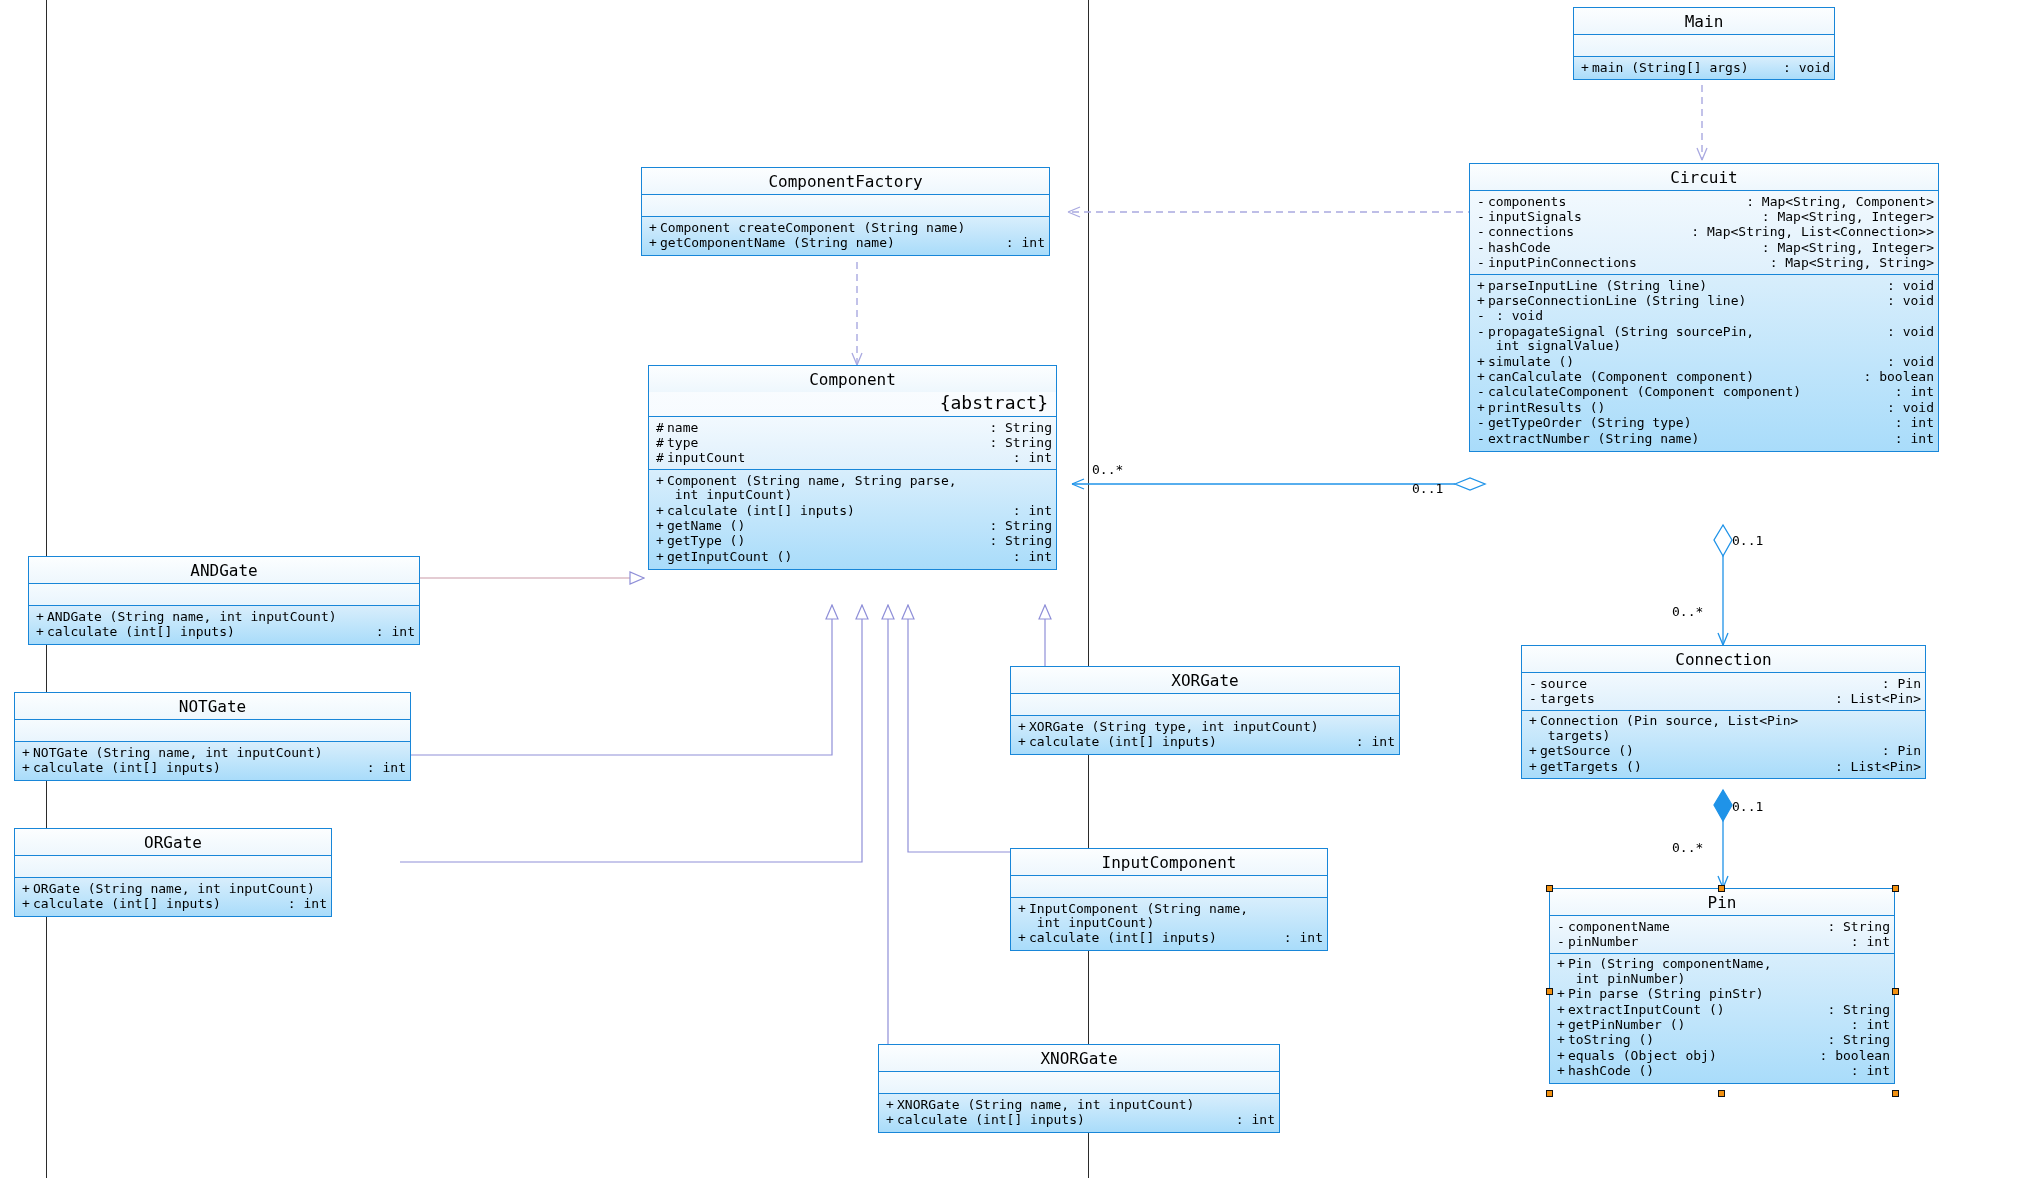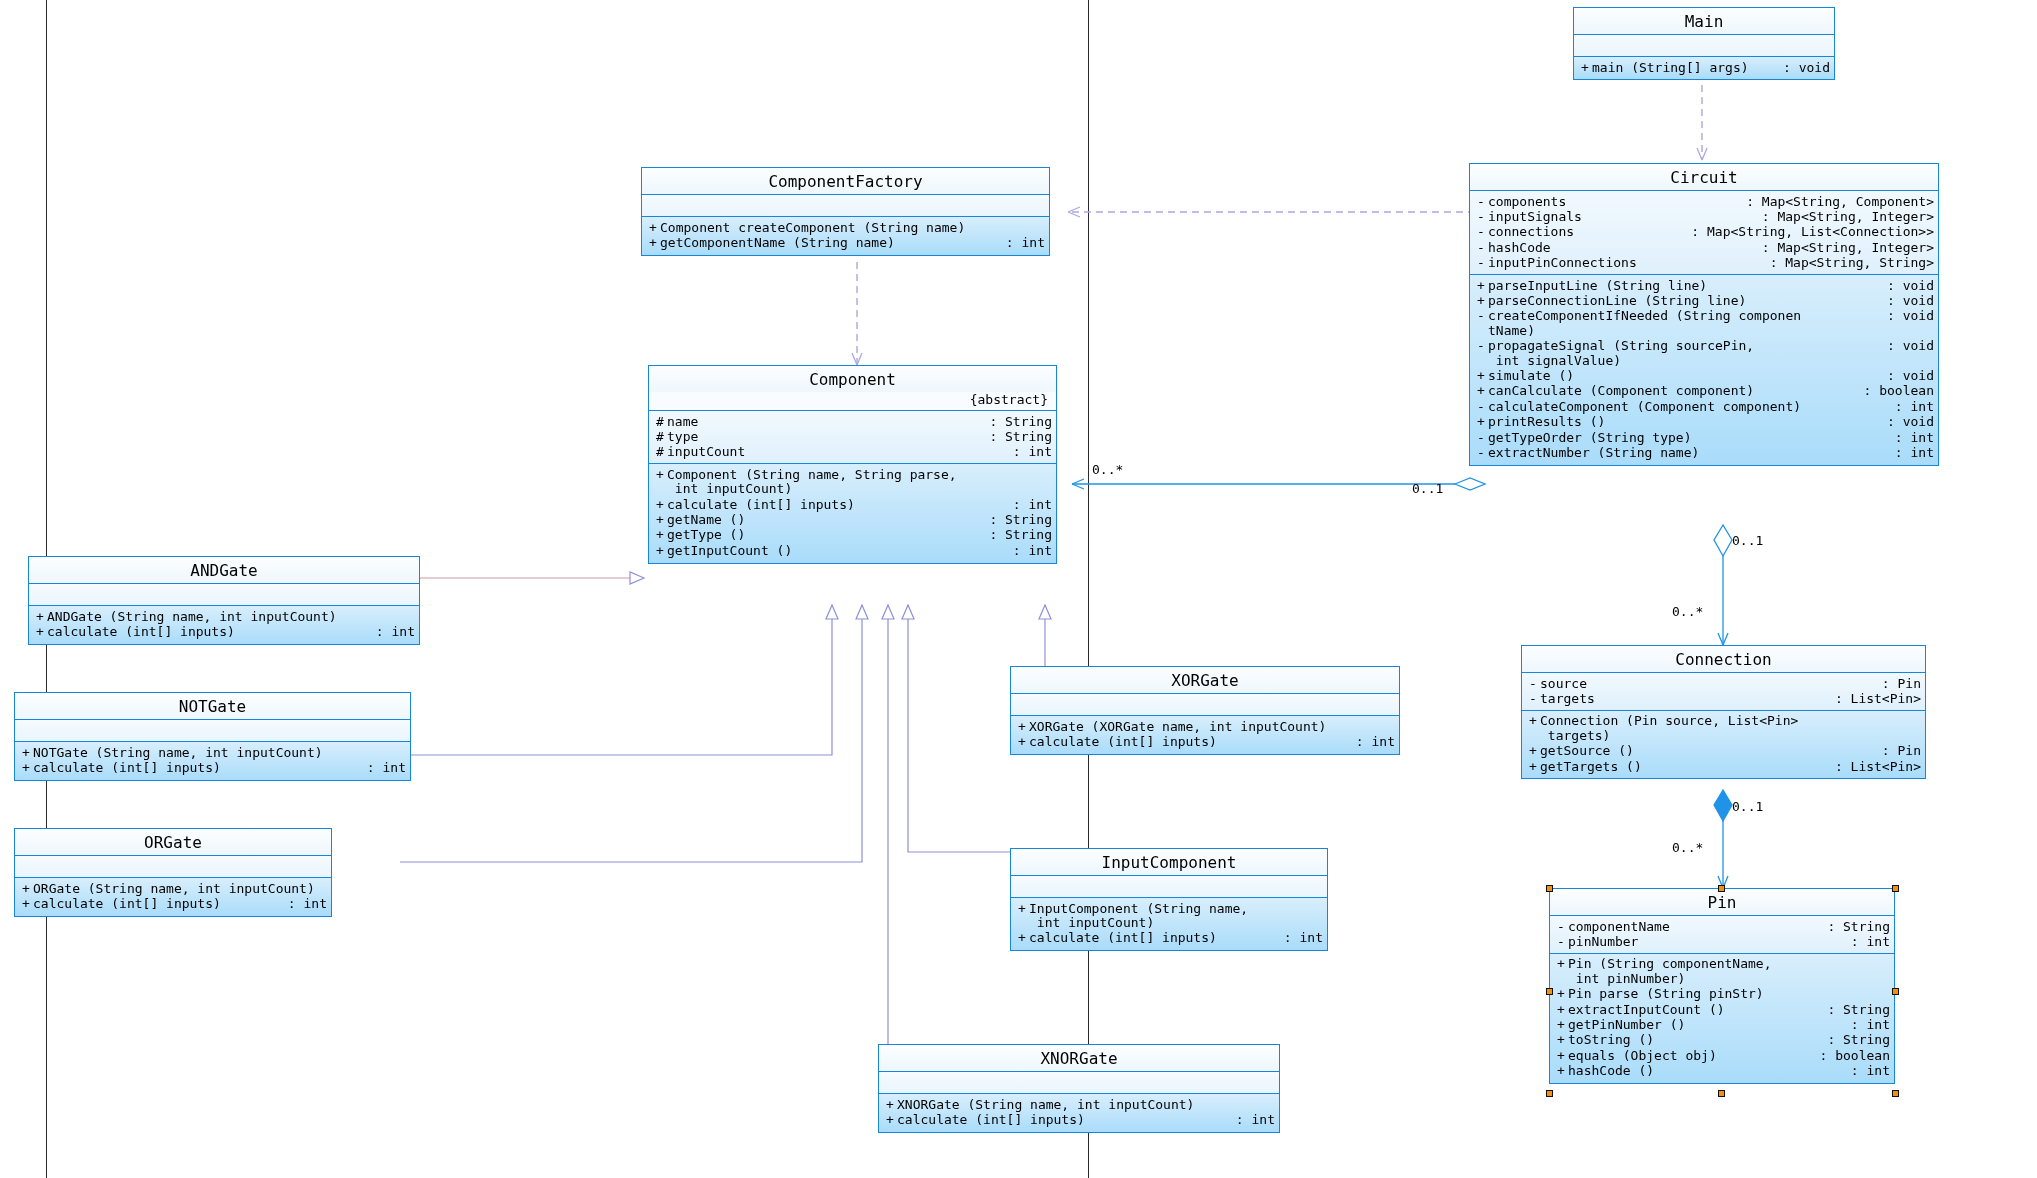--- a/index.html
+++ b/index.html
@@ -33,21 +33,21 @@
     text-align: center;
     font-size: 16px;
     color: #000;
     padding: 4px 6px 3px 6px;
     letter-spacing: 0px;
     background: linear-gradient(to bottom, #fcfeff 0%, #eef7fd 100%);
     white-space: nowrap;
   }
   .cls-stereo {
     text-align: right;
-    font-size: 13px;
+    font-size: 18px;
     color: #000;
     padding: 0 8px 3px 6px;
     background: transparent;
   }
   .cls-sep {
     border-top: 1.3px solid #1886d8;
   }
   .cls-attrs {
     padding: 3px 4px 3px 4px;
     background: linear-gradient(to bottom, #f2f9fe 0%, #dff0fc 100%);
@@ -190,22 +190,21 @@
     <div class="cls-sep cls-attrs">
         <div class="member"><span class="m-vis">-</span><span class="m-sig">components</span><span class="m-type">: Map&lt;String, Component&gt;</span></div>
         <div class="member"><span class="m-vis">-</span><span class="m-sig">inputSignals</span><span class="m-type">: Map&lt;String, Integer&gt;</span></div>
         <div class="member"><span class="m-vis">-</span><span class="m-sig">connections</span><span class="m-type">: Map&lt;String, List&lt;Connection&gt;&gt;</span></div>
         <div class="member"><span class="m-vis">-</span><span class="m-sig">hashCode</span><span class="m-type">: Map&lt;String, Integer&gt;</span></div>
         <div class="member"><span class="m-vis">-</span><span class="m-sig">inputPinConnections</span><span class="m-type">: Map&lt;String, String&gt;</span></div>
       </div>
     <div class="cls-sep cls-ops">
         <div class="member"><span class="m-vis">+</span><span class="m-sig">parseInputLine (String line)</span><span class="m-type">: void</span></div>
         <div class="member"><span class="m-vis">+</span><span class="m-sig">parseConnectionLine (String line)</span><span class="m-type">: void</span></div>
-        <div class="member"><span class="m-vis">-</span><span class="m-sig">createComponentIfNeeded (String componen
-tName)</span><span class="m-type">: void</span></div>
+        <div class="member"><span class="m-vis">-</span><span class="m-type">: void</span></div>
         <div class="member"><span class="m-vis">-</span><span class="m-sig">propagateSignal (String sourcePin,
  int signalValue)</span><span class="m-type">: void</span></div>
         <div class="member"><span class="m-vis">+</span><span class="m-sig">simulate ()</span><span class="m-type">: void</span></div>
         <div class="member"><span class="m-vis">+</span><span class="m-sig">canCalculate (Component component)</span><span class="m-type">: boolean</span></div>
         <div class="member"><span class="m-vis">-</span><span class="m-sig">calculateComponent (Component component)</span><span class="m-type">: int</span></div>
         <div class="member"><span class="m-vis">+</span><span class="m-sig">printResults ()</span><span class="m-type">: void</span></div>
         <div class="member"><span class="m-vis">-</span><span class="m-sig">getTypeOrder (String type)</span><span class="m-type">: int</span></div>
         <div class="member"><span class="m-vis">-</span><span class="m-sig">extractNumber (String name)</span><span class="m-type">: int</span></div>
       </div>
   </div>
@@ -261,21 +260,21 @@
     <div class="cls-sep cls-ops">
         <div class="member"><span class="m-vis">+</span><span class="m-sig">ORGate (String name, int inputCount)</span></div>
         <div class="member"><span class="m-vis">+</span><span class="m-sig">calculate (int[] inputs)</span><span class="m-type">: int</span></div>
       </div>
   </div>
 
   <div class="uml-class" style="left:1010px; top:666px; width:390px;">
     <div class="cls-title">XORGate</div>
     <div class="cls-sep cls-empty"></div>
     <div class="cls-sep cls-ops">
-        <div class="member"><span class="m-vis">+</span><span class="m-sig">XORGate (XORGate name, int inputCount)</span></div>
+        <div class="member"><span class="m-vis">+</span><span class="m-sig">XORGate (String type, int inputCount)</span></div>
         <div class="member"><span class="m-vis">+</span><span class="m-sig">calculate (int[] inputs)</span><span class="m-type">: int</span></div>
       </div>
   </div>
 
   <div class="uml-class" style="left:1010px; top:848px; width:318px;">
     <div class="cls-title">InputComponent</div>
     <div class="cls-sep cls-empty"></div>
     <div class="cls-sep cls-ops">
         <div class="member"><span class="m-vis">+</span><span class="m-sig">InputComponent (String name,
  int inputCount)</span></div>

